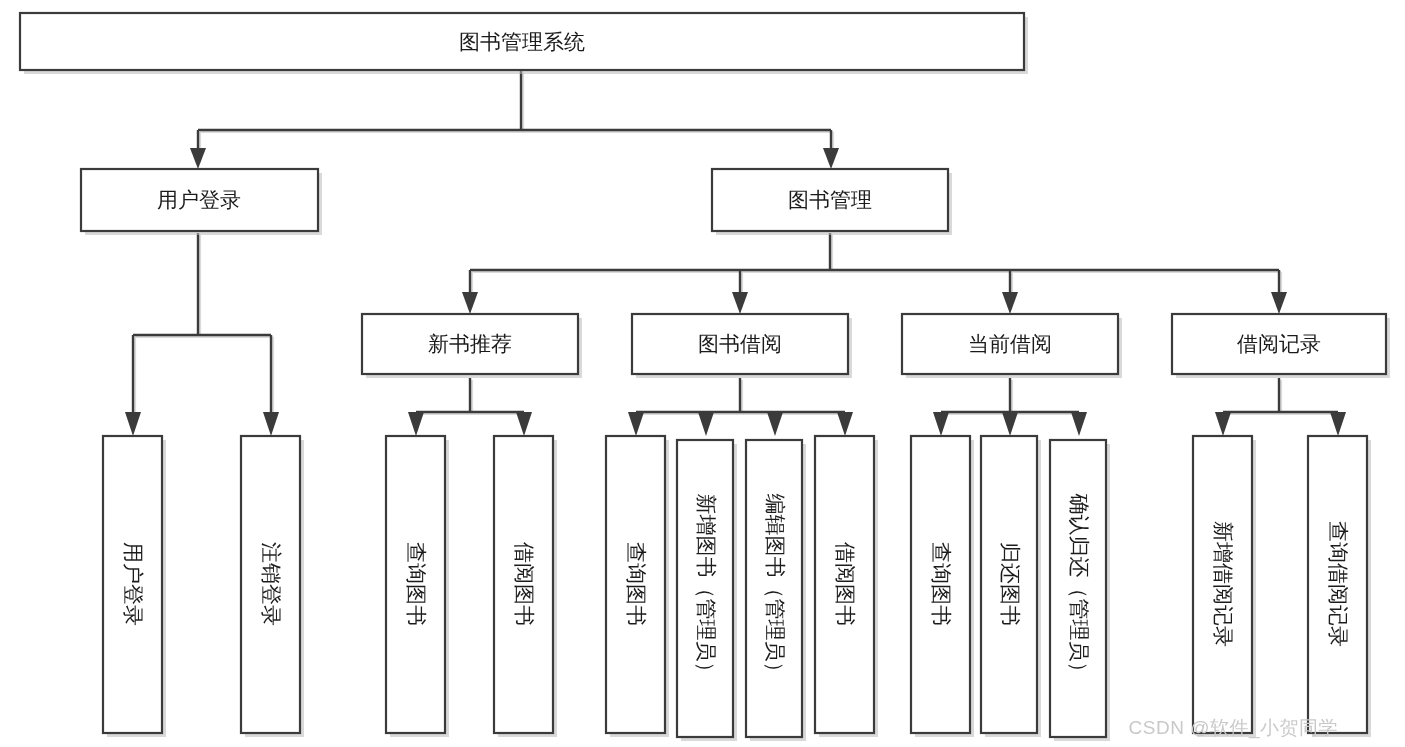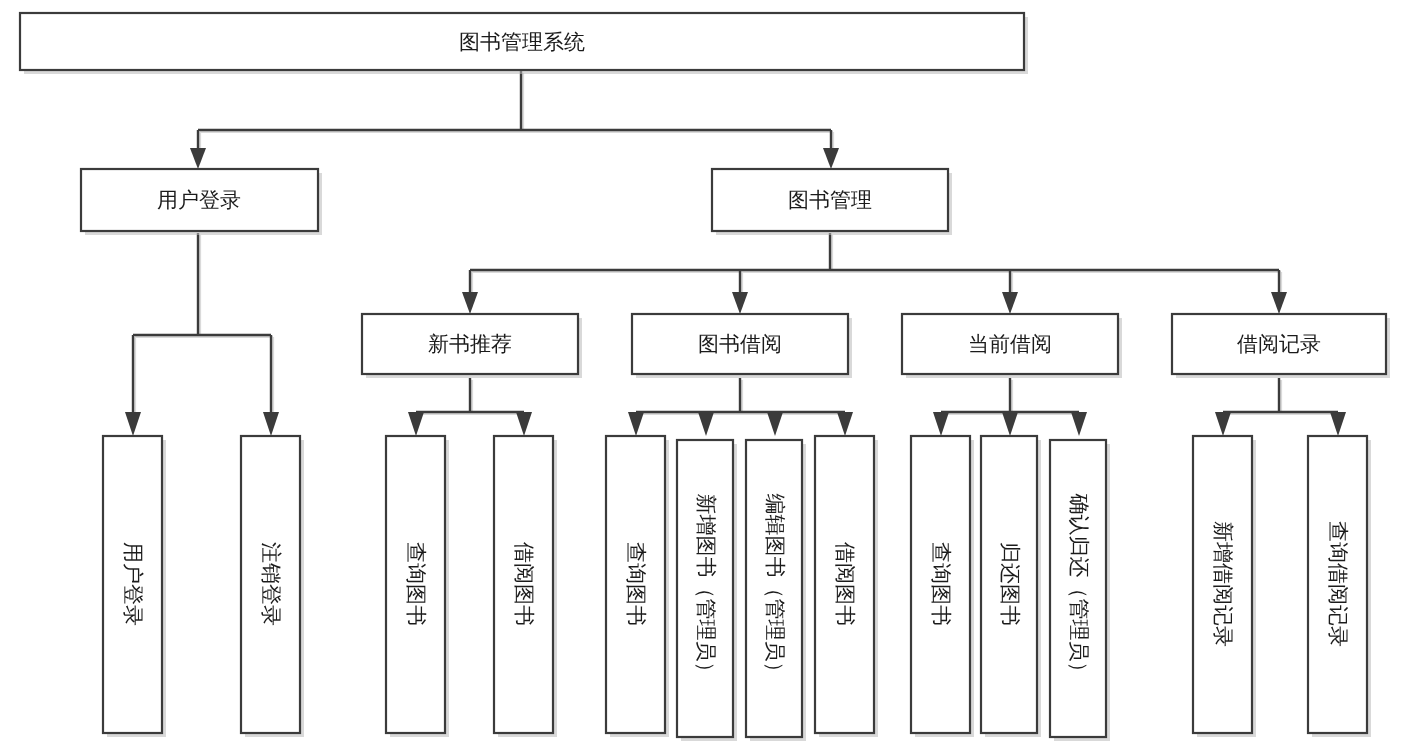--- a/index.html
+++ b/index.html
@@ -242,14 +242,15 @@
     </g>
 
     <g>
       <rect class="box-shadow" x="1312" y="440" width="59" height="297"></rect>
       <rect class="box-rect" x="1308" y="436" width="59" height="297"></rect>
       <text class="node-label-v" transform="translate(1338,584) rotate(90)" x="0" y="7">查询借阅记录</text>
     </g>
 
   </svg>
 
+  <div class="watermark">CSDN @软件_小贺同学</div>
 
 </div>
 
 </body></html>

